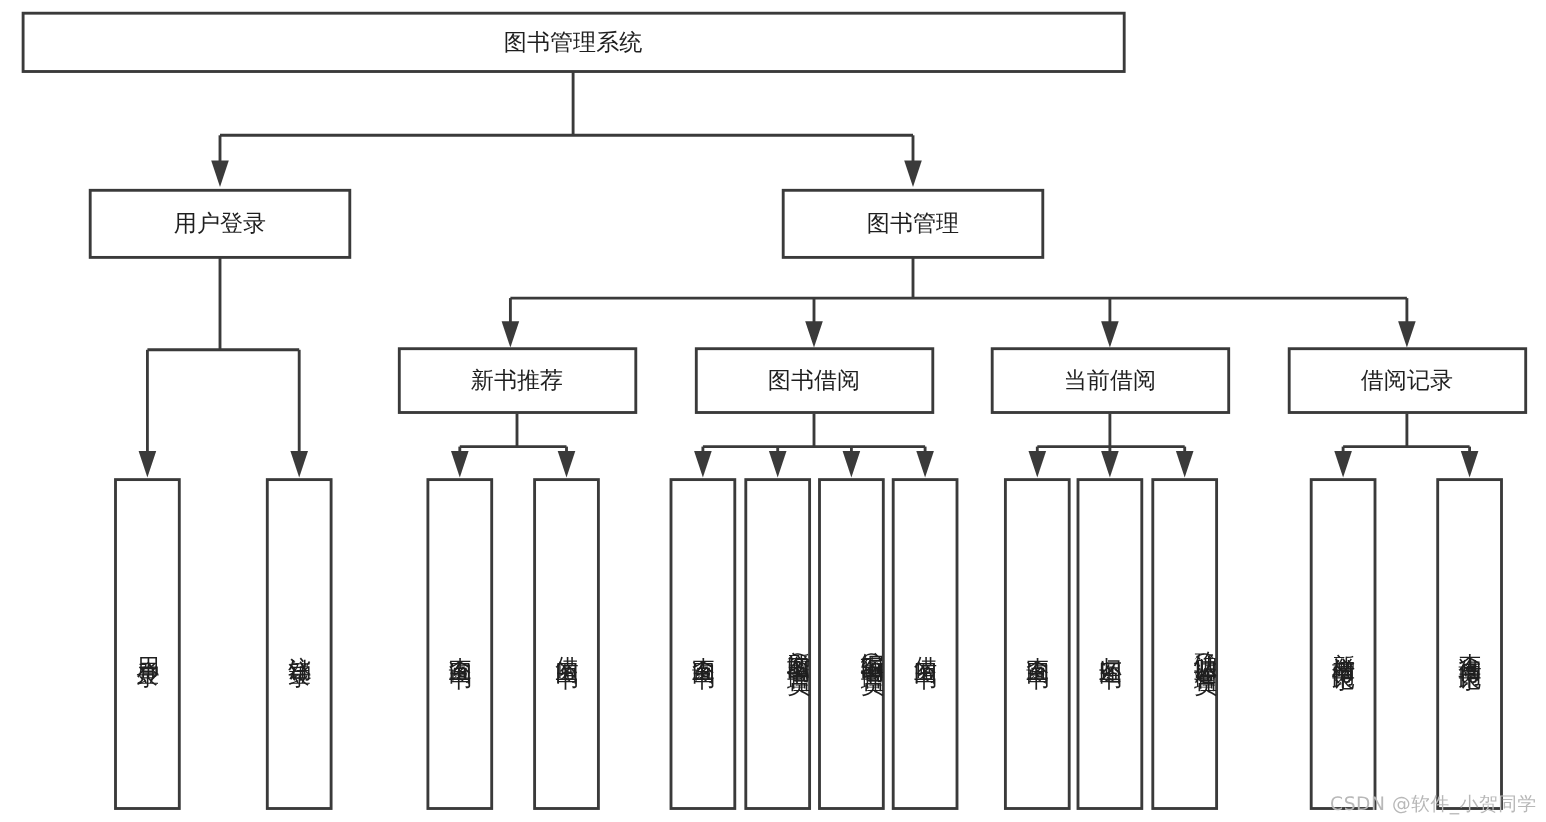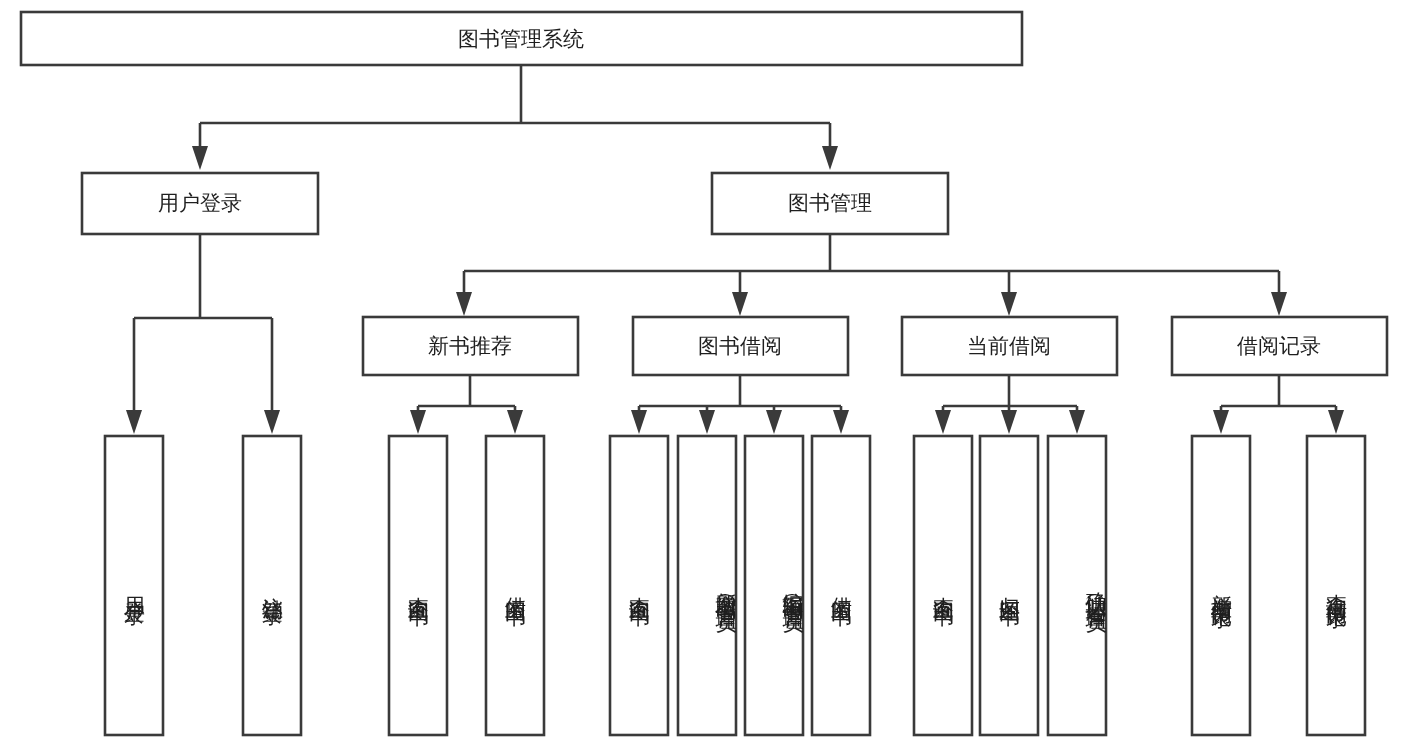--- a/index.html
+++ b/index.html
@@ -225,14 +225,15 @@
   <div class="leaf-label-wrap" style="left:745px; top:436px; width:58px; height:299px; align-items:flex-start; padding-top:6px; box-sizing:border-box;">编辑图书（管理员）</div>
   <div class="leaf-label-wrap" style="left:812px; top:436px; width:58px; height:299px;">借阅图书</div>
 
   <div class="leaf-label-wrap" style="left:914px; top:436px; width:58px; height:299px;">查询图书</div>
   <div class="leaf-label-wrap" style="left:980px; top:436px; width:58px; height:299px;">归还图书</div>
   <div class="leaf-label-wrap" style="left:1048px; top:436px; width:58px; height:299px; align-items:flex-start; padding-top:6px; box-sizing:border-box;">确认归还（管理员）</div>
 
   <div class="leaf-label-wrap" style="left:1192px; top:436px; width:58px; height:299px;">新增借阅记录</div>
   <div class="leaf-label-wrap" style="left:1307px; top:436px; width:58px; height:299px;">查询借阅记录</div>
 
+  <div id="watermark">CSDN @软件_小贺同学</div>
 
 </div>
 
 </body></html>

